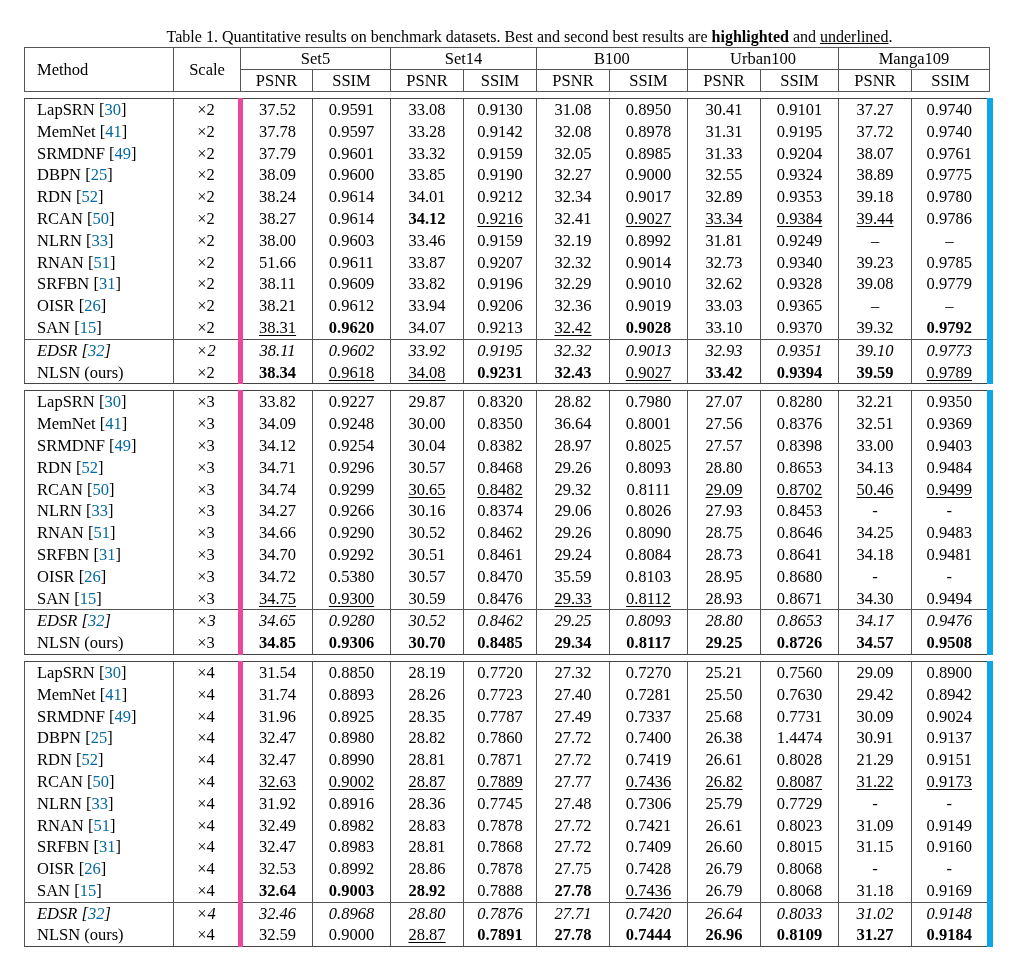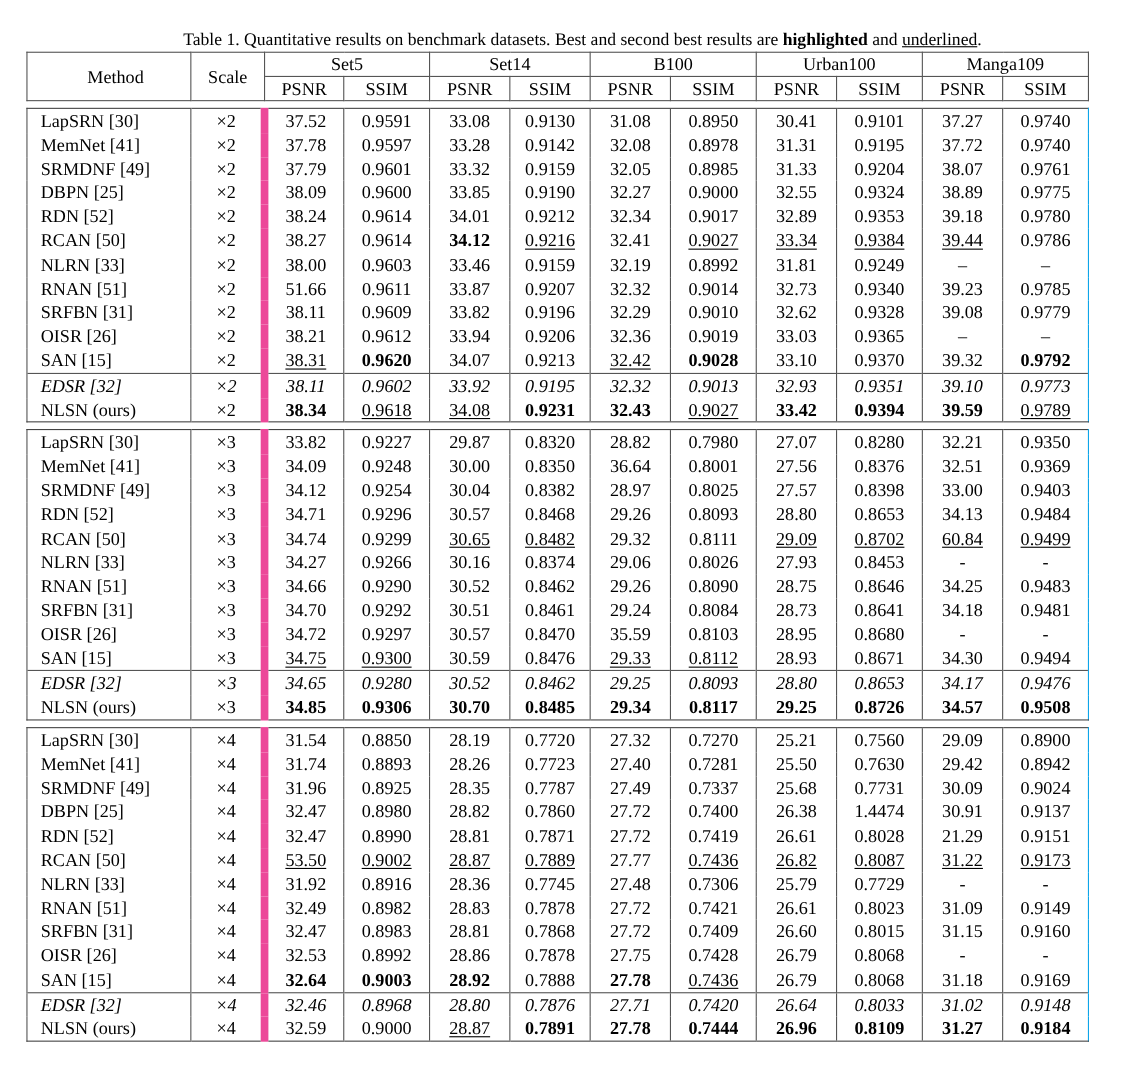--- a/index.html
+++ b/index.html
@@ -12,29 +12,29 @@
   .col-method { width:136px; text-align:left; padding-left:12px; }
   .col-scale { width:66px; }
   .col-psnr1 { width:72px; } .col-ssim1 { width:78px; }
   .col-psnr2 { width:73px; } .col-ssim2 { width:73px; }
   .col-psnr3 { width:73px; } .col-ssim3 { width:78px; }
   .col-psnr4 { width:73px; } .col-ssim4 { width:78px; }
   .col-psnr5 { width:73px; } .col-ssim5 { width:78px; }
   .hdr th { border:1px solid #555; }
   .hdr .ds { height:21px; line-height:21px; }
   .hdr .met { height:21px; line-height:21px; }
-  .hdr .rowspan { text-align:center; padding-left:12px; }
+  .hdr .rowspan { text-align:left; padding-left:12px; }
   .bl { border-left:1px solid #555; }
-  .br { border-right:1px solid #0ea5e9; }
-  .bk { border-left:7px solid #ec4899;margin-left:18px; }
+  .br { border-right:6px solid #0ea5e9; }
+  .bk { border-left:5px solid #ec4899;margin-left:18px; }
   .gap td { height:6px; line-height:6px; border:none; border-top:1px solid #555; }
   .gtop td { border-top:1.5px solid #444; }
   .gsep td { border-top:1px solid #555;font-style:italic; }
   .gend td { border-bottom:1.5px solid #444; }
-  .cite { color:#000000; }
+  .cite { color:#0369a1; }
   .bold { font-weight:bold; }
   .ul { text-decoration:underline; text-underline-offset:2px; }
 </style>
 </head>
 <body>
 
 <div class="caption"><span>Table 1. Quantitative results on benchmark datasets. Best and second best results are </span><b>highlighted</b><span> and </span><u>underlined</u><span>.</span></div>
 
 <table>
   <colgroup>
@@ -323,21 +323,21 @@
         <td class="col-method bl" style="text-align: left; padding-left: 12px;"><span>RCAN</span><span> [</span><span class="cite">50</span><span>]</span></td>
         <td class="bl">×3</td>
         <td class="bk"><span>34.74</span></td>
         <td class="bl"><span>0.9299</span></td>
         <td class="bl"><span class="ul">30.65</span></td>
         <td class="bl"><span class="ul">0.8482</span></td>
         <td class="bl"><span>29.32</span></td>
         <td class="bl"><span>0.8111</span></td>
         <td class="bl"><span class="ul">29.09</span></td>
         <td class="bl"><span class="ul">0.8702</span></td>
-        <td class="bl"><span class="ul">60.84</span></td>
+        <td class="bl"><span class="ul">50.46</span></td>
         <td class="bl br"><span class="ul">0.9499</span></td>
       </tr>
       <tr class="">
         <td class="col-method bl" style="text-align: left; padding-left: 12px;"><span>NLRN</span><span> [</span><span class="cite">33</span><span>]</span></td>
         <td class="bl">×3</td>
         <td class="bk"><span>34.27</span></td>
         <td class="bl"><span>0.9266</span></td>
         <td class="bl"><span>30.16</span></td>
         <td class="bl"><span>0.8374</span></td>
         <td class="bl"><span>29.06</span></td>
@@ -372,21 +372,21 @@
         <td class="bl"><span>0.8084</span></td>
         <td class="bl"><span>28.73</span></td>
         <td class="bl"><span>0.8641</span></td>
         <td class="bl"><span>34.18</span></td>
         <td class="bl br"><span>0.9481</span></td>
       </tr>
       <tr class="">
         <td class="col-method bl" style="text-align: left; padding-left: 12px;"><span>OISR</span><span> [</span><span class="cite">26</span><span>]</span></td>
         <td class="bl">×3</td>
         <td class="bk"><span>34.72</span></td>
-        <td class="bl"><span>0.9297</span></td>
+        <td class="bl"><span>0.5380</span></td>
         <td class="bl"><span>30.57</span></td>
         <td class="bl"><span>0.8470</span></td>
         <td class="bl"><span>35.59</span></td>
         <td class="bl"><span>0.8103</span></td>
         <td class="bl"><span>28.95</span></td>
         <td class="bl"><span>0.8680</span></td>
         <td class="bl"><span>-</span></td>
         <td class="bl br"><span>-</span></td>
       </tr>
       <tr class="">
@@ -500,21 +500,21 @@
         <td class="bl"><span>27.72</span></td>
         <td class="bl"><span>0.7419</span></td>
         <td class="bl"><span>26.61</span></td>
         <td class="bl"><span>0.8028</span></td>
         <td class="bl"><span>21.29</span></td>
         <td class="bl br"><span>0.9151</span></td>
       </tr>
       <tr class="">
         <td class="col-method bl" style="text-align: left; padding-left: 12px;"><span>RCAN</span><span> [</span><span class="cite">50</span><span>]</span></td>
         <td class="bl">×4</td>
-        <td class="bk"><span class="ul">53.50</span></td>
+        <td class="bk"><span class="ul">32.63</span></td>
         <td class="bl"><span class="ul">0.9002</span></td>
         <td class="bl"><span class="ul">28.87</span></td>
         <td class="bl"><span class="ul">0.7889</span></td>
         <td class="bl"><span>27.77</span></td>
         <td class="bl"><span class="ul">0.7436</span></td>
         <td class="bl"><span class="ul">26.82</span></td>
         <td class="bl"><span class="ul">0.8087</span></td>
         <td class="bl"><span class="ul">31.22</span></td>
         <td class="bl br"><span class="ul">0.9173</span></td>
       </tr>

